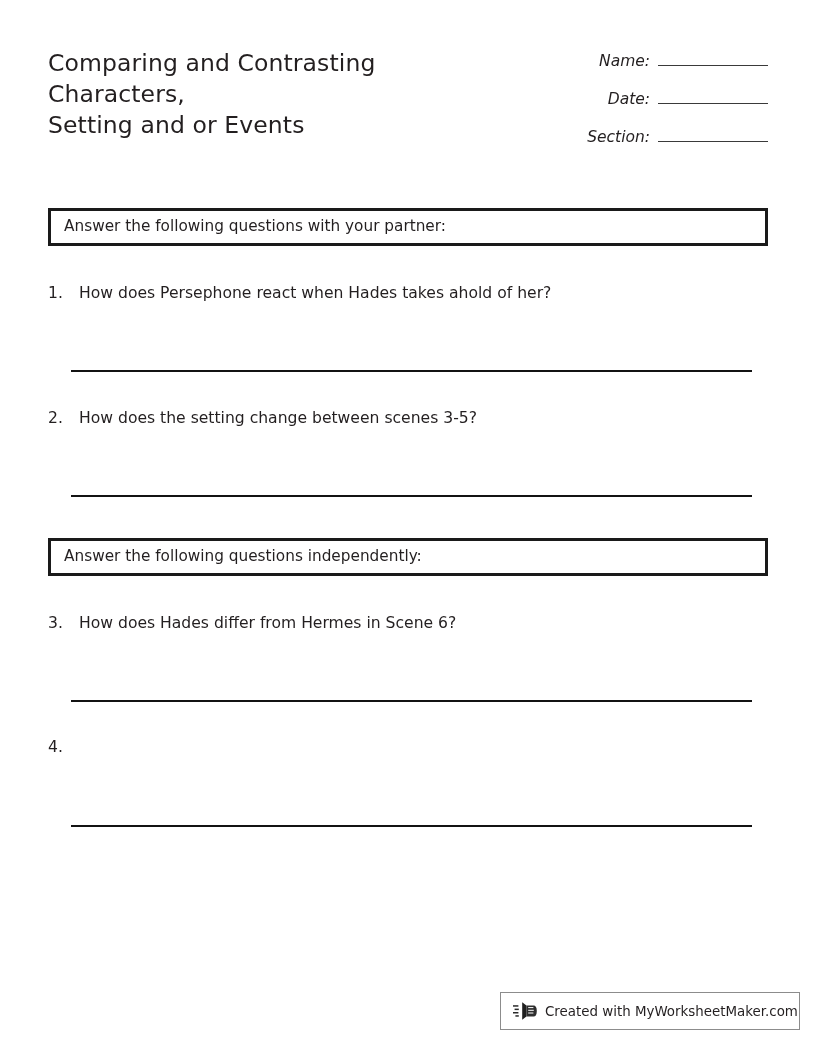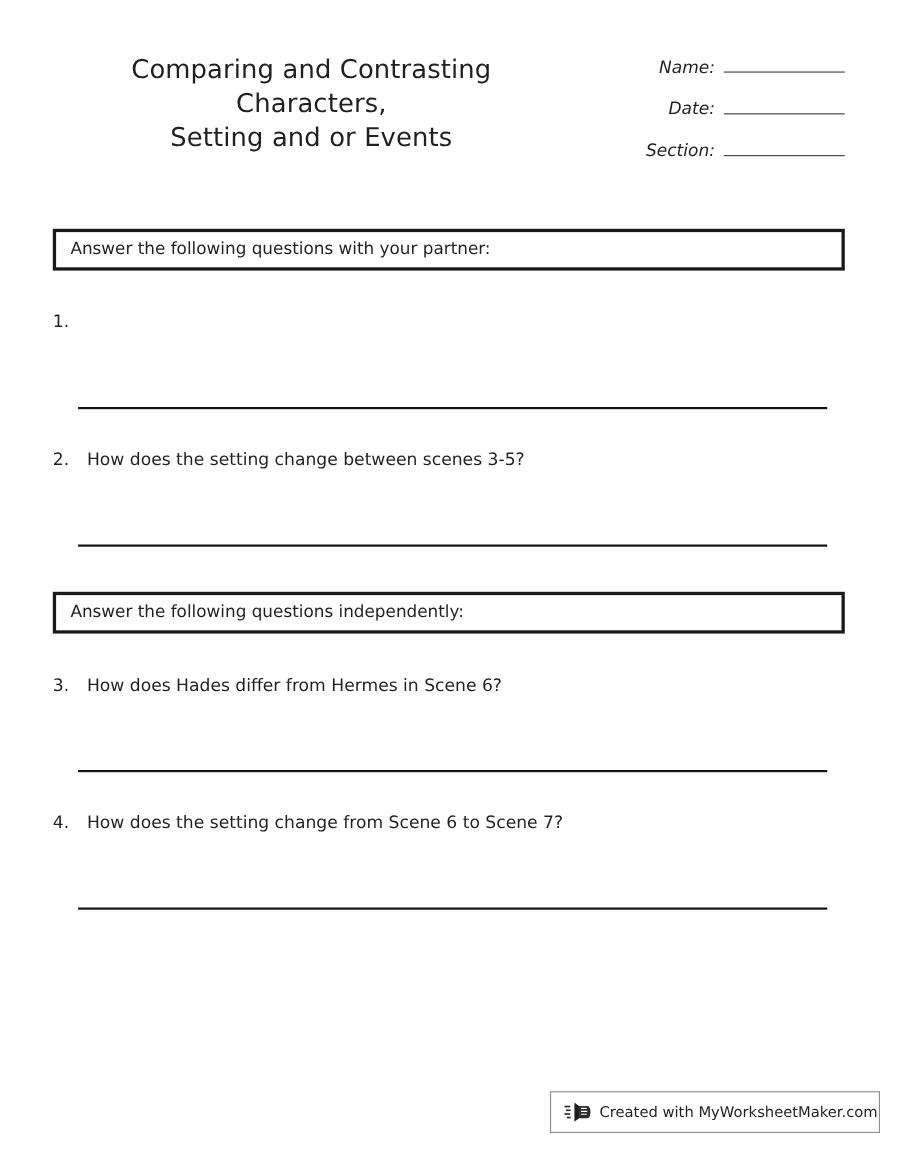--- a/index.html
+++ b/index.html
@@ -38,21 +38,20 @@
   .worksheet-title {
     font-size: 23.5px;
     line-height: 31px;
     font-weight: 400;
     color: #231f20;
     letter-spacing: 0.1px;
     max-width: 470px;
     white-space: pre-line;
     margin: 0;
     padding-top: 2px;
-    text-align: center;
   }
 
   .meta-fields {
     width: 190px;
     margin-top: 4px;
     font-style: italic;
   }
 
   .meta-row {
     display: flex;
@@ -188,20 +187,21 @@
     </div>
   </div>
 
   <div class="instruction-box" id="instruction-box-1">
     <span class="instruction-text">Answer the following questions with your partner:</span>
   </div>
 
   <div class="question" id="question-1">
     <div class="question-row">
       <span class="question-number">1.</span>
+      <span class="question-text">How does Persephone react when Hades takes ahold of her?</span>
     </div>
   </div>
   <div class="answer-line" id="answer-line-1"></div>
 
   <div class="question" id="question-2">
     <div class="question-row">
       <span class="question-number">2.</span>
       <span class="question-text">How does the setting change between scenes 3-5?</span>
     </div>
   </div>
@@ -215,21 +215,20 @@
     <div class="question-row">
       <span class="question-number">3.</span>
       <span class="question-text">How does Hades differ from Hermes in Scene 6?</span>
     </div>
   </div>
   <div class="answer-line" id="answer-line-3"></div>
 
   <div class="question" id="question-4">
     <div class="question-row">
       <span class="question-number">4.</span>
-      <span class="question-text">How does the setting change from Scene 6 to Scene 7?</span>
     </div>
   </div>
   <div class="answer-line" id="answer-line-4"></div>
 
   <div class="footer-badge">
     <svg class="footer-logo" viewBox="0 0 26 22">
       <g fill="#2b2b2b">
         <rect x="0" y="5.2" width="5.4" height="1.5"></rect>
         <rect x="1.6" y="8.6" width="4.2" height="1.5"></rect>
         <rect x="0" y="12.0" width="5.4" height="1.5"></rect>

